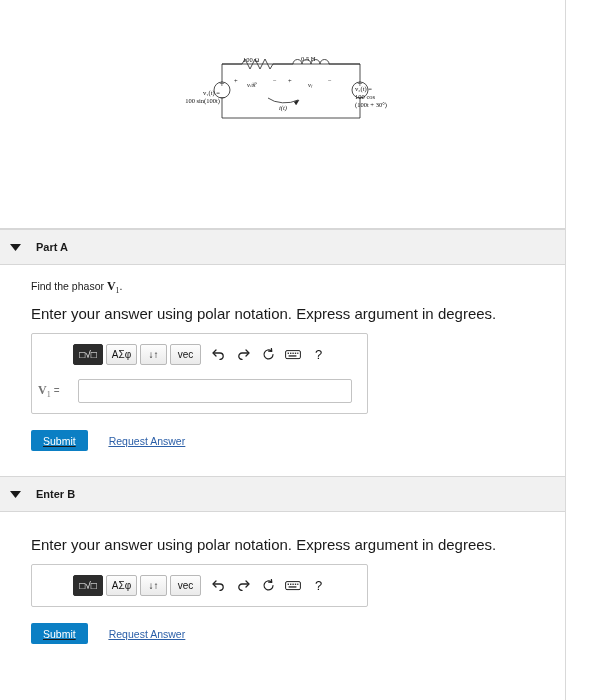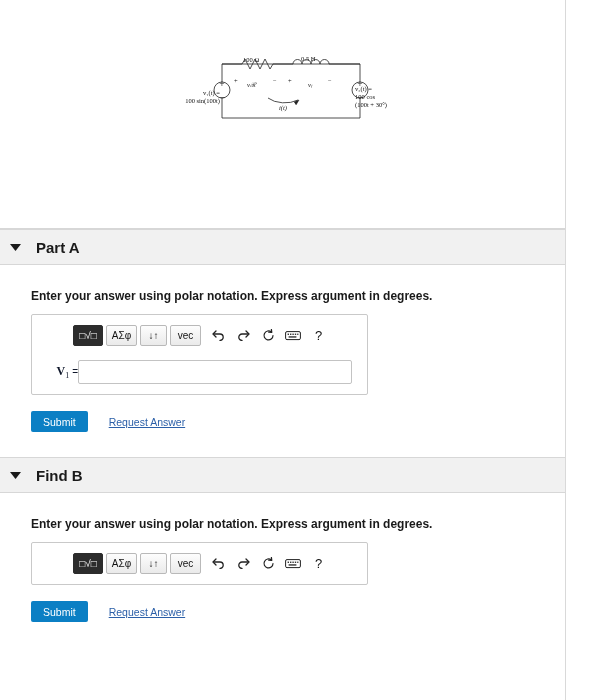--- a/index.html
+++ b/index.html
@@ -70,21 +70,21 @@
     height: 14px;
     margin-left: 8px;
     margin-right: 14px;
     display: flex;
     align-items: center;
     justify-content: center;
     color: #1a1a1a;
   }
   .caret svg { display: block; }
   .part-title {
-    font-size: 15px;
+    font-size: 11px;
     font-weight: bold;
     color: #1a1a1a;
   }
   .part-body {
     padding: 14px 0 0 31px;
     background: #fff;
   }
   .question-line {
     font-size: 10.5px;
     color: #1a1a1a;
@@ -94,22 +94,22 @@
     font-family: "Liberation Serif", serif;
     font-weight: bold;
     font-size: 12px;
   }
   .var sub {
     font-size: 8px;
     font-weight: normal;
     font-family: "Liberation Serif", serif;
   }
   .instruction {
-    font-size: 12px;
-    font-weight: bold;
+    font-size: 15px;
+    font-weight: normal;
     color: #1a1a1a;
     margin-bottom: 11px;
     margin-top: 10px;
   }
 
   
   .answer-box {
     width: 337px;
     border: 1px solid #c9c9c9;
     border-radius: 2px;
@@ -165,26 +165,26 @@
   }
 
   .input-row {
     display: flex;
     align-items: center;
     margin-top: 14px;
     padding-left: 6px;
   }
   .input-label {
     width: 40px;
-    text-align: right;
+    text-align: left;
     font-family: "Liberation Serif", serif;
     font-size: 12px;
     font-weight: bold;
     margin-right: 0;
-    color: #0f172a;
+    color: #737373;
   }
   .input-label sub {
     font-size: 8px;
     font-weight: normal;
   }
   .eq { font-weight: normal; font-family: "Liberation Sans", sans-serif; font-size: 10px; }
   .answer-input {
     width: 274px;
     height: 24px;
     border: 1px solid #c3c3c3;
@@ -194,20 +194,21 @@
     font-size: 11px;
     padding: 0 5px;
     font-family: "Liberation Sans", sans-serif;
   }
 
   .actions {
     display: flex;
     align-items: center;
     margin-top: 16px;
     padding-left: 0;
+    text-decoration: underline;
   }
   .submit-btn {
     background: #0b7fc4;
     color: #fff;
     border: none;
     border-radius: 2px;
     height: 21px;
     padding: 0 12px;
     font-size: 10.5px;
     font-family: "Liberation Sans", sans-serif;
@@ -292,20 +293,23 @@
   <div class="part-header">
     <span class="caret">
       <svg width="11" height="7" viewBox="0 0 11 7">
           <polygon points="0,0 11,0 5.5,7" fill="#1a1a1a"></polygon>
         </svg>
     </span>
     <span class="part-title">Part A</span>
   </div>
 
   <div class="part-body">
+    <div class="question-line">
+      <span>Find the phasor </span><span class="var"><span>V</span><sub>1</sub></span><span>.</span>
+    </div>
     <div class="instruction">Enter your answer using polar notation. Express argument in degrees.</div>
 
     <div class="answer-box">
       <div class="toolbar">
         <div class="tb-btn dark">□√□</div>
         <div class="tb-btn wide">ΑΣφ</div>
         <div class="tb-btn">↓↑</div>
         <div class="tb-btn wide">vec</div>
         <div class="tb-icon gap">
           <svg width="13" height="12" viewBox="0 0 13 12">
@@ -353,21 +357,21 @@
     </div>
     <div class="spacer-a"></div>
   </div>
 
   <div class="part-header">
     <span class="caret">
       <svg width="11" height="7" viewBox="0 0 11 7">
           <polygon points="0,0 11,0 5.5,7" fill="#1a1a1a"></polygon>
         </svg>
     </span>
-    <span class="part-title">Find B</span>
+    <span class="part-title">Enter B</span>
   </div>
 
   <div class="part-body">
     <div class="instruction">Enter your answer using polar notation. Express argument in degrees.</div>
 
     <div class="answer-box">
       <div class="toolbar">
         <div class="tb-btn dark">□√□</div>
         <div class="tb-btn wide">ΑΣφ</div>
         <div class="tb-btn">↓↑</div>

